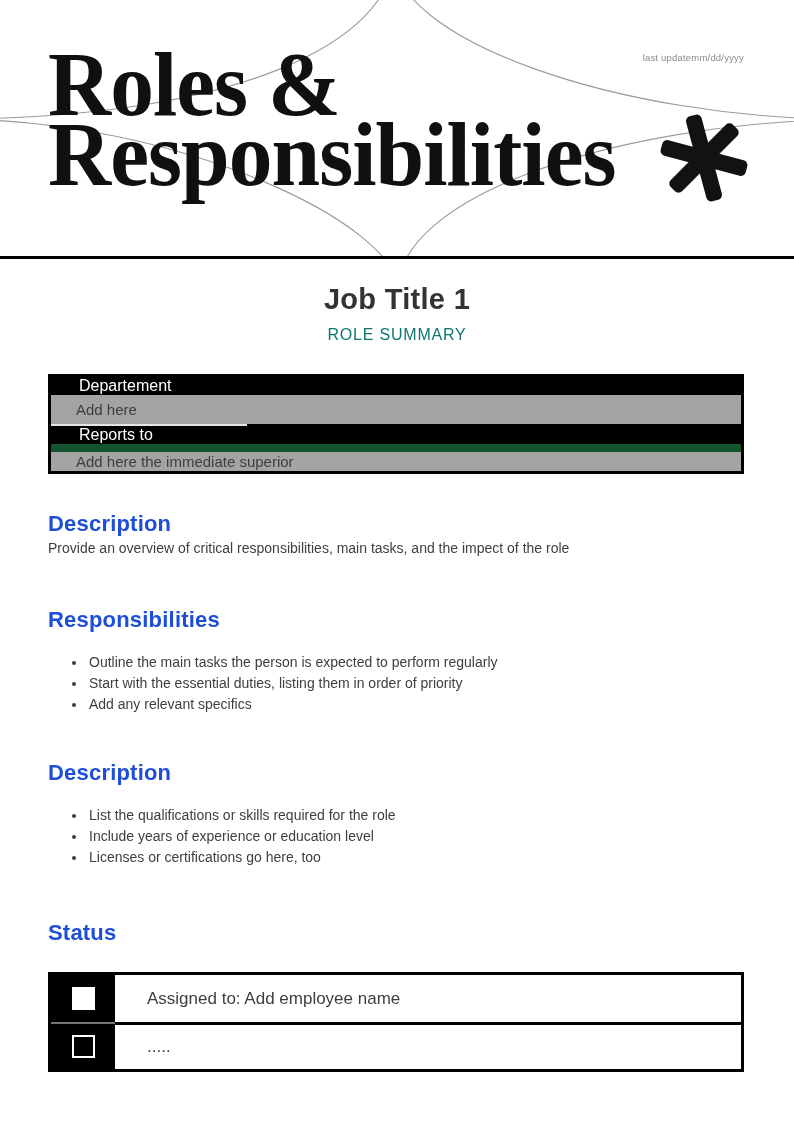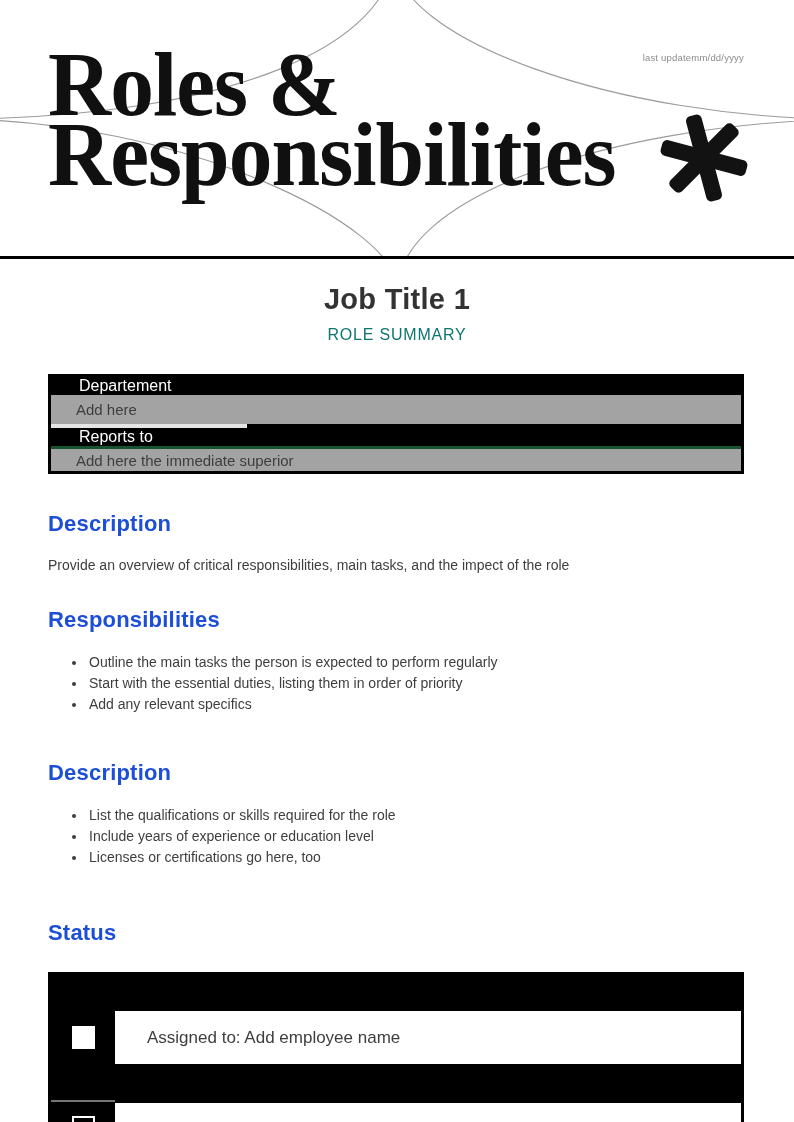--- a/index.html
+++ b/index.html
@@ -23,36 +23,36 @@
   .role-summary{position:absolute;left:0;top:326px;width:794px;text-align:center;
          font-size:16px;color:#0f766e;letter-spacing:.8px;}
   
   .info-table{position:absolute;left:48px;top:374px;width:696px;border:3px solid #000;
          background:#000;box-sizing:border-box;}
   .info-row{display:flex;height:47px;flex-direction:column;}
   .info-label{width:196px;box-sizing:border-box;background:#000;color:#fff;display:flex;
          align-items:center;padding-left:28px;font-size:16px;}
   .info-value{flex:1;box-sizing:border-box;background:#a3a3a3;color:#3e3e3e;display:flex;
          align-items:center;padding-left:25px;font-size:15px;}
-  .info-row.row2 .info-label{border-top:4px solid #e5e5e5;}
-  .info-row.row2 .info-value{border-top:3px solid #14532d;}
+  .info-row.row2 .info-label{border-top:2px solid #e5e5e5;}
+  .info-row.row2 .info-value{border-top:8px solid #14532d;}
   
   .sec-h{position:absolute;left:48px;margin:0;font-size:22px;font-weight:700;color:#1d4ed8;
          letter-spacing:.2px;}
   .h-desc{top:511px}.h-resp{top:607px}.h-req{top:760px}.h-status{top:920px}
-  .body-text{position:absolute;left:48px;top:542px;width:680px;font-size:14px;line-height:18px;
+  .body-text{position:absolute;left:48px;top:525px;width:680px;font-size:14px;line-height:18px;
          color:#3e3e3e;}
   .bullets{position:absolute;left:48px;margin:8px;padding:0 0 0 31px;list-style:disc;
          font-size:14px;line-height:21px;color:#3e3e3e;width:640px;}
   .bullets li{padding-left:2px;}
   .list-resp{top:644px}.list-req{top:797px}
   
   .status-table{position:absolute;left:48px;top:972px;width:696px;border:3px solid #000;
          background:#000;box-sizing:border-box;}
-  .status-row{display:flex;height:53px;margin-top:36px;}
+  .status-row{display:flex;height:47px;}
   .check-cell{width:64px;box-sizing:border-box;background:#000;display:flex;align-items:center;
          justify-content:center;}
   .status-value{flex:1;box-sizing:border-box;background:#fff;color:#3e3e3e;display:flex;
          align-items:center;padding-left:32px;font-size:17px;}
   .status-row.row2 .check-cell{border-top:2px solid #757575;}
   .status-row.row2 .status-value{border-top:3px solid #000;}
   .cb{box-sizing:border-box;width:23px;height:23px;}
   .cb.filled{background:#fff;}
   .cb.empty{border:2.5px solid #fff;background:transparent;}
 </style>

